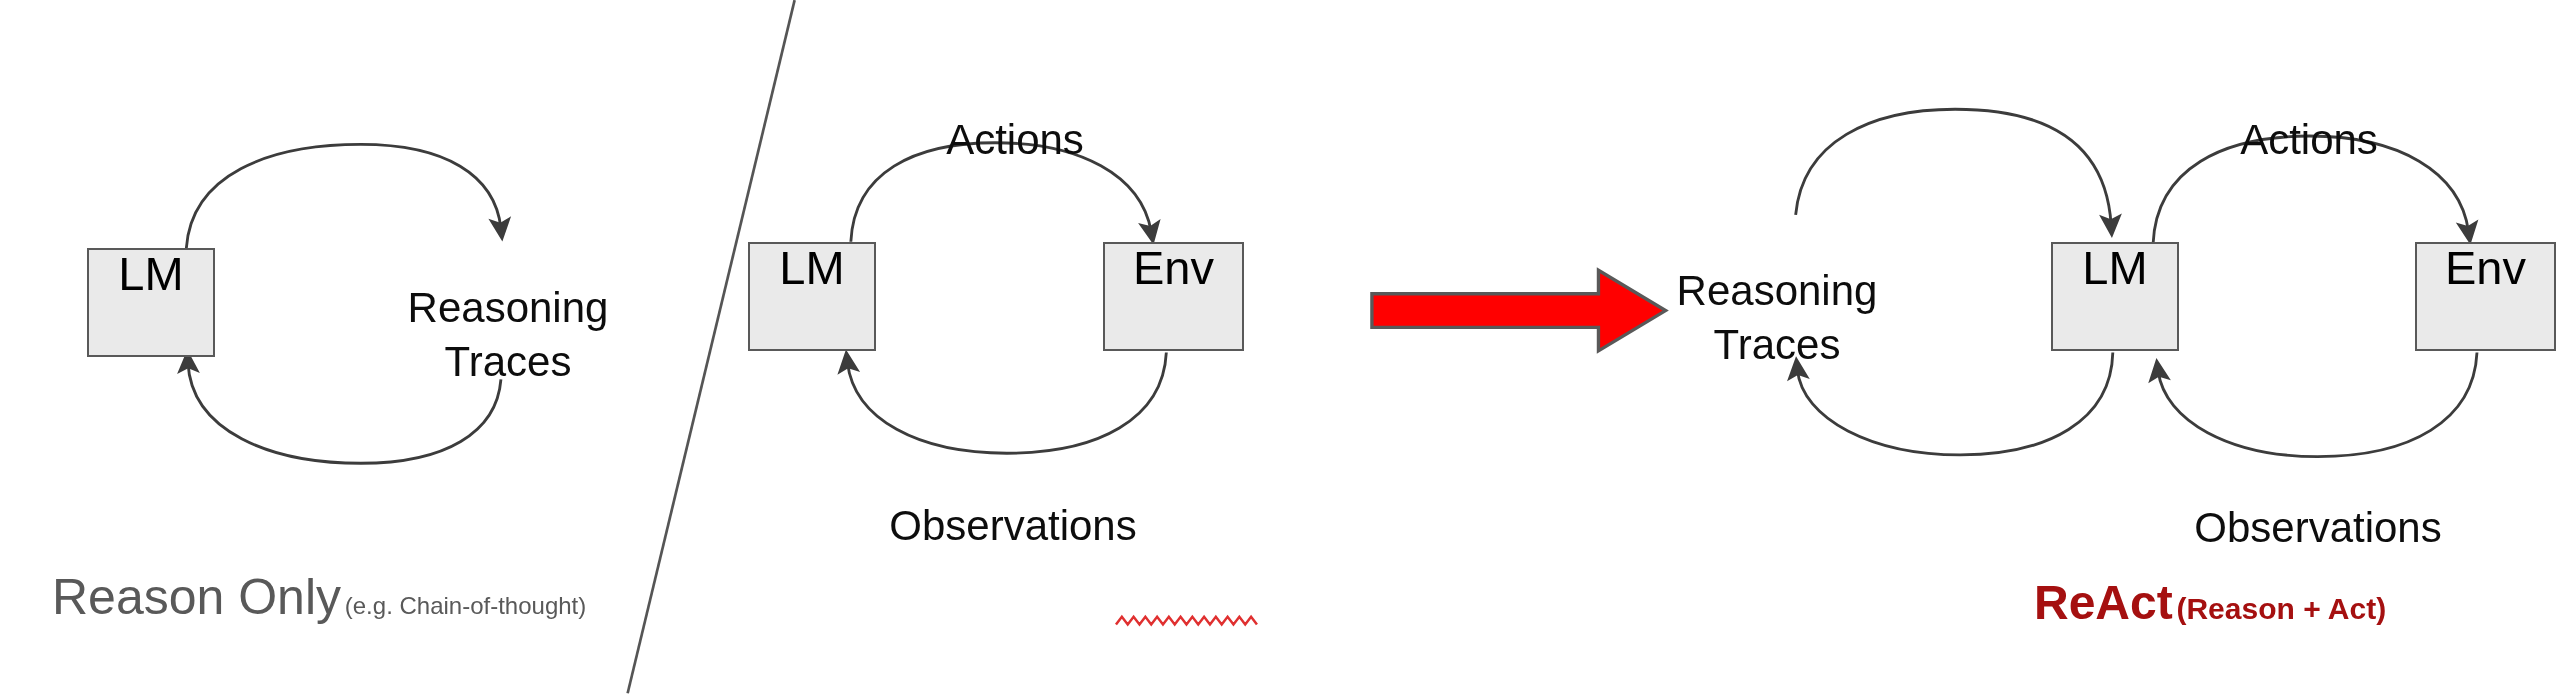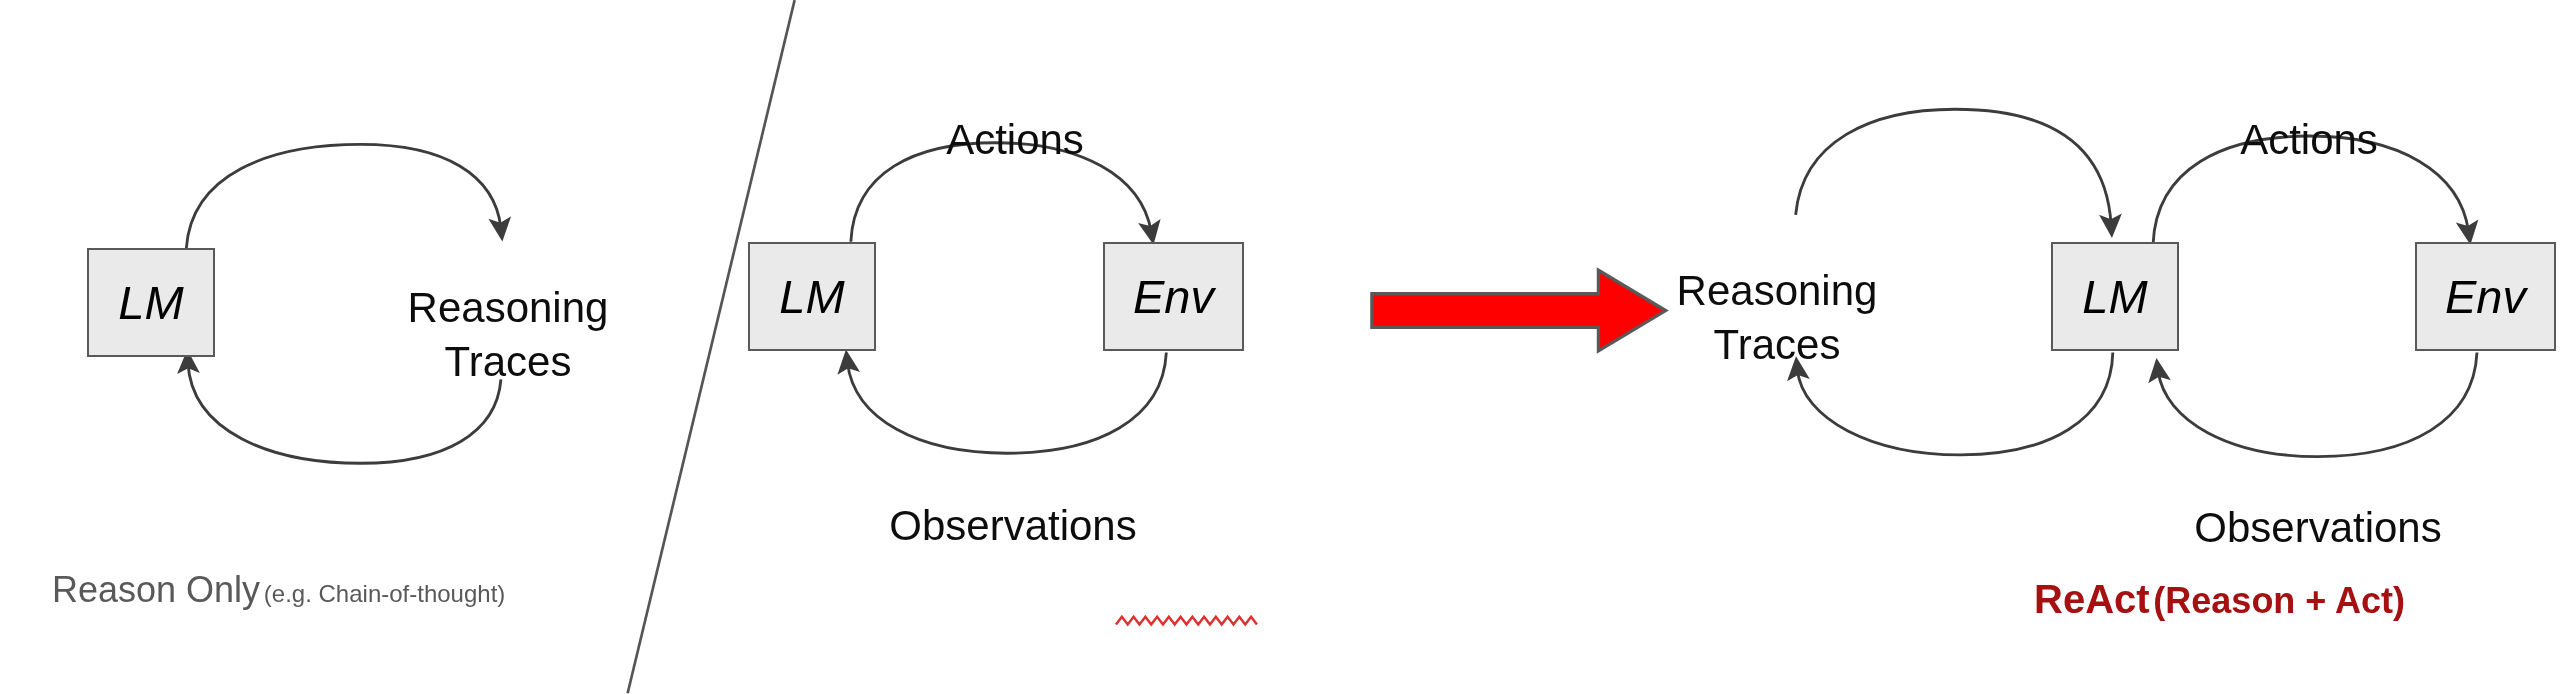--- a/index.html
+++ b/index.html
@@ -25,23 +25,22 @@
     width: 2576px;
     height: 695px;
     pointer-events: none;
   }
   .node-box {
     position: absolute;
     background: #eaeaea;
     border: 2.5px solid #595959;
     box-sizing: border-box;
     display: flex;
-    align-items: center;
+    align-items: flex-start;
     justify-content: center;
-    font-style: italic;
   }
   .node-label {
     font-size: 47px;
     color: #000000;
     line-height: 1;
     letter-spacing: 0px;
   }
   .flow-label {
     position: absolute;
     font-size: 42px;
@@ -54,34 +53,34 @@
   .flow-label.center {
     transform: translateX(-50%);
   }
   .caption {
     position: absolute;
     white-space: nowrap;
     color: #595959;
     line-height: 1;
   }
   .caption .cap-main {
-    font-size: 36px;
+    font-size: 50px;
   }
   .caption .cap-sub {
     font-size: 24px;
   }
   .caption.react-caption {
     color: #a51010;
     font-weight: bold;
   }
   .caption.react-caption .cap-main {
-    font-size: 40px;
+    font-size: 48px;
   }
   .caption.react-caption .cap-sub {
-    font-size: 36px;
+    font-size: 30px;
     margin-top: 28px;
   }
 </style>
 </head>
 <body>
 
 <div id="stage">
 
   <svg id="vec" viewBox="0 0 3070 828">
     <defs>

